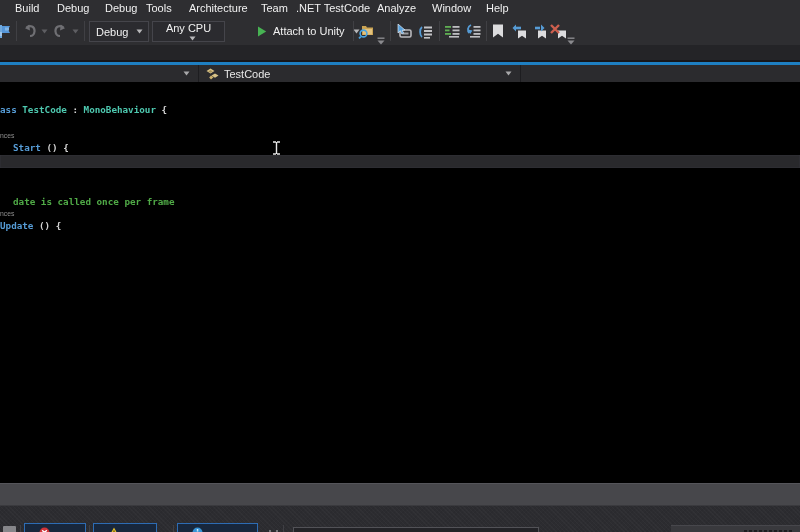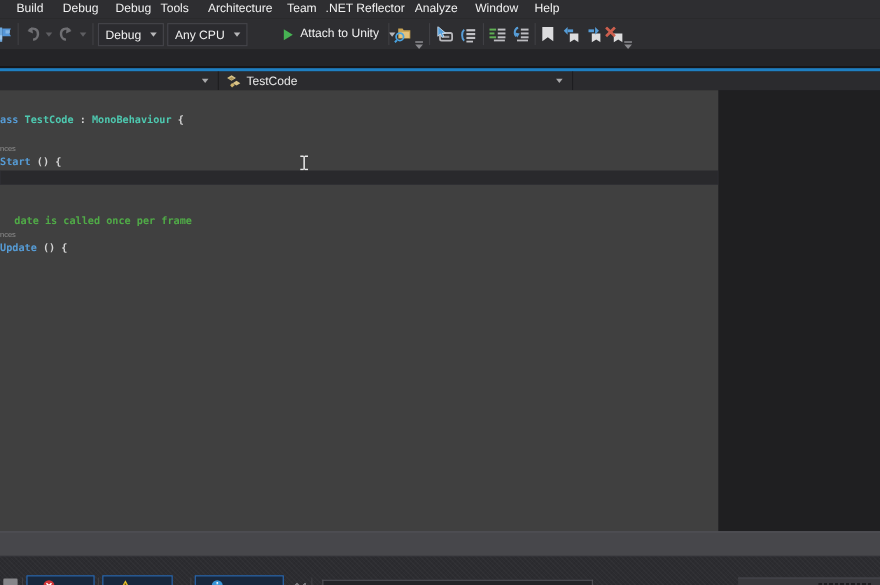--- a/index.html
+++ b/index.html
@@ -49,21 +49,21 @@
   .tabstrip{position:absolute;left:0;top:45px;width:800px;height:15px;background:#242427;}
   .darkline{position:absolute;left:0;top:60px;width:800px;height:2px;background:#17171a;}
   .blueline{position:absolute;left:0;top:62px;width:800px;height:3px;background:#1e7fc2;}
   
   .navbar{position:absolute;left:0;top:65px;width:800px;height:17px;background:#2b2b2e;}
   .navdrop{position:absolute;top:0;height:17px;display:flex;align-items:center;color:#e8e8e8;font-size:11px;}
   .navdiv{position:absolute;top:0;width:1px;height:17px;background:#1d1d20;}
   .nav-label{white-space:nowrap;}
   .navdrop .nicon{margin-right:5px;flex:none;display:flex;}
   
-  .editor{position:absolute;left:0;top:82px;width:653px;height:401px;background:#404040;overflow:hidden;}
+  .editor{position:absolute;left:0;top:82px;width:800px;height:401px;background:#000000;overflow:hidden;}
   .code{position:absolute;left:0;top:0;width:100%;padding-top:8px;
         font-family:"DejaVu Sans Mono",monospace;font-weight:bold;font-size:9.25px;}
   .code-line{height:13.4px;line-height:13.4px;white-space:pre;}
   .code-line.kind-codelens{height:11px;line-height:11px;font-family:"Liberation Sans",sans-serif;font-weight:normal;font-size:6.8px;}
   .code-line.hl{background:#29292c;box-shadow:0 0 0 0.5px #333338 inset;}
   .ibeam{position:absolute;}
   
   .splitter{position:absolute;left:0;top:483px;width:800px;height:23px;background:#47474b;border-top:1px solid #55555a;border-bottom:1px solid #3a3a3e;}
   
   .bottom{position:absolute;left:0;top:506px;width:800px;height:26px;background:#2c2c30;}
@@ -86,21 +86,21 @@
 
 <div id="stage">
 
   <div class="menubar">
       <span class="menu-item">Build</span>
       <span class="menu-item">Debug</span>
       <span class="menu-item">Debug</span>
       <span class="menu-item">Tools</span>
       <span class="menu-item">Architecture</span>
       <span class="menu-item">Team</span>
-      <span class="menu-item">.NET Reflector</span>
+      <span class="menu-item">.NET TestCode</span>
       <span class="menu-item">Analyze</span>
       <span class="menu-item">Window</span>
       <span class="menu-item">Help</span>
     </div>
 
   <div class="toolbar">
 
     <div class="tbtn" style="left:-4px;width:16px;">
       <svg width="14" height="15" viewBox="0 0 14 15">
         <rect x="2" y="1" width="3" height="13" fill="#6fa8dc"></rect>
@@ -138,21 +138,21 @@
 
     <div class="tsep" style="left:84px;"></div>
 
     <div class="combo" style="left:89px;width:60px;">
       <span class="combo-label">Debug</span>
       <svg class="chev" viewBox="0 0 7 5">
           <path d="M0.5 0.5 L6.5 0.5 L3.5 4.5 Z" fill="#b7b7b9"></path>
         </svg>
     </div>
 
-    <div class="combo" style="left:152px;width:73px;">
+    <div class="combo" style="left:152px;width:73px;flex-direction:column;">
       <span class="combo-label">Any CPU</span>
       <svg class="chev" viewBox="0 0 7 5">
           <path d="M0.5 0.5 L6.5 0.5 L3.5 4.5 Z" fill="#b7b7b9"></path>
         </svg>
     </div>
 
     <div class="attach" style="left:257px;">
       <svg width="10" height="11" viewBox="0 0 10 11">
         <path d="M1 0.5 L9.2 5.5 L1 10.5 Z" fill="#47b353"></path>
       </svg>
@@ -285,21 +285,21 @@
     </div>
     <div class="navdiv" style="left:520px;"></div>
   </div>
 
   <div class="editor">
     <div class="code">
         <div class="code-line kind-blank"></div>
         <div class="code-line kind-code"><span style="color: rgb(86, 156, 214);">ass </span><span style="color: rgb(78, 201, 176);">TestCode</span><span style="color: rgb(212, 212, 212);"> : </span><span style="color: rgb(78, 201, 176);">MonoBehaviour</span><span style="color: rgb(212, 212, 212);"> {</span></div>
         <div class="code-line kind-blank"></div>
         <div class="code-line kind-codelens"><span style="color: rgb(143, 143, 143);">nces</span></div>
-        <div class="code-line kind-code"><span style="color: rgb(86, 156, 214);">Start</span><span style="color: rgb(212, 212, 212);"> () {</span></div>
+        <div class="code-line kind-code"><span style="color: rgb(86, 156, 214); margin-left: 13px;">Start</span><span style="color: rgb(212, 212, 212);"> () {</span></div>
         <div class="code-line kind-blank hl"></div>
         <div class="code-line kind-blank"></div>
         <div class="code-line kind-blank"></div>
         <div class="code-line kind-comment"><span style="color: rgb(80, 171, 71); margin-left: 13px;">date is called once per frame</span></div>
         <div class="code-line kind-codelens"><span style="color: rgb(143, 143, 143);">nces</span></div>
         <div class="code-line kind-code"><span style="color: rgb(86, 156, 214);">Update</span><span style="color: rgb(212, 212, 212);"> () {</span></div>
       </div>
     <svg class="ibeam" style="left:272px;top:59px;" width="9" height="14" viewBox="0 0 9 14">
       <path d="M1 1 L4 1 M5 1 L8 1 M4.5 1 L4.5 13 M1 13 L4 13 M5 13 L8 13" stroke="#e8e8e8" stroke-width="1.4" fill="none"></path>
     </svg>

